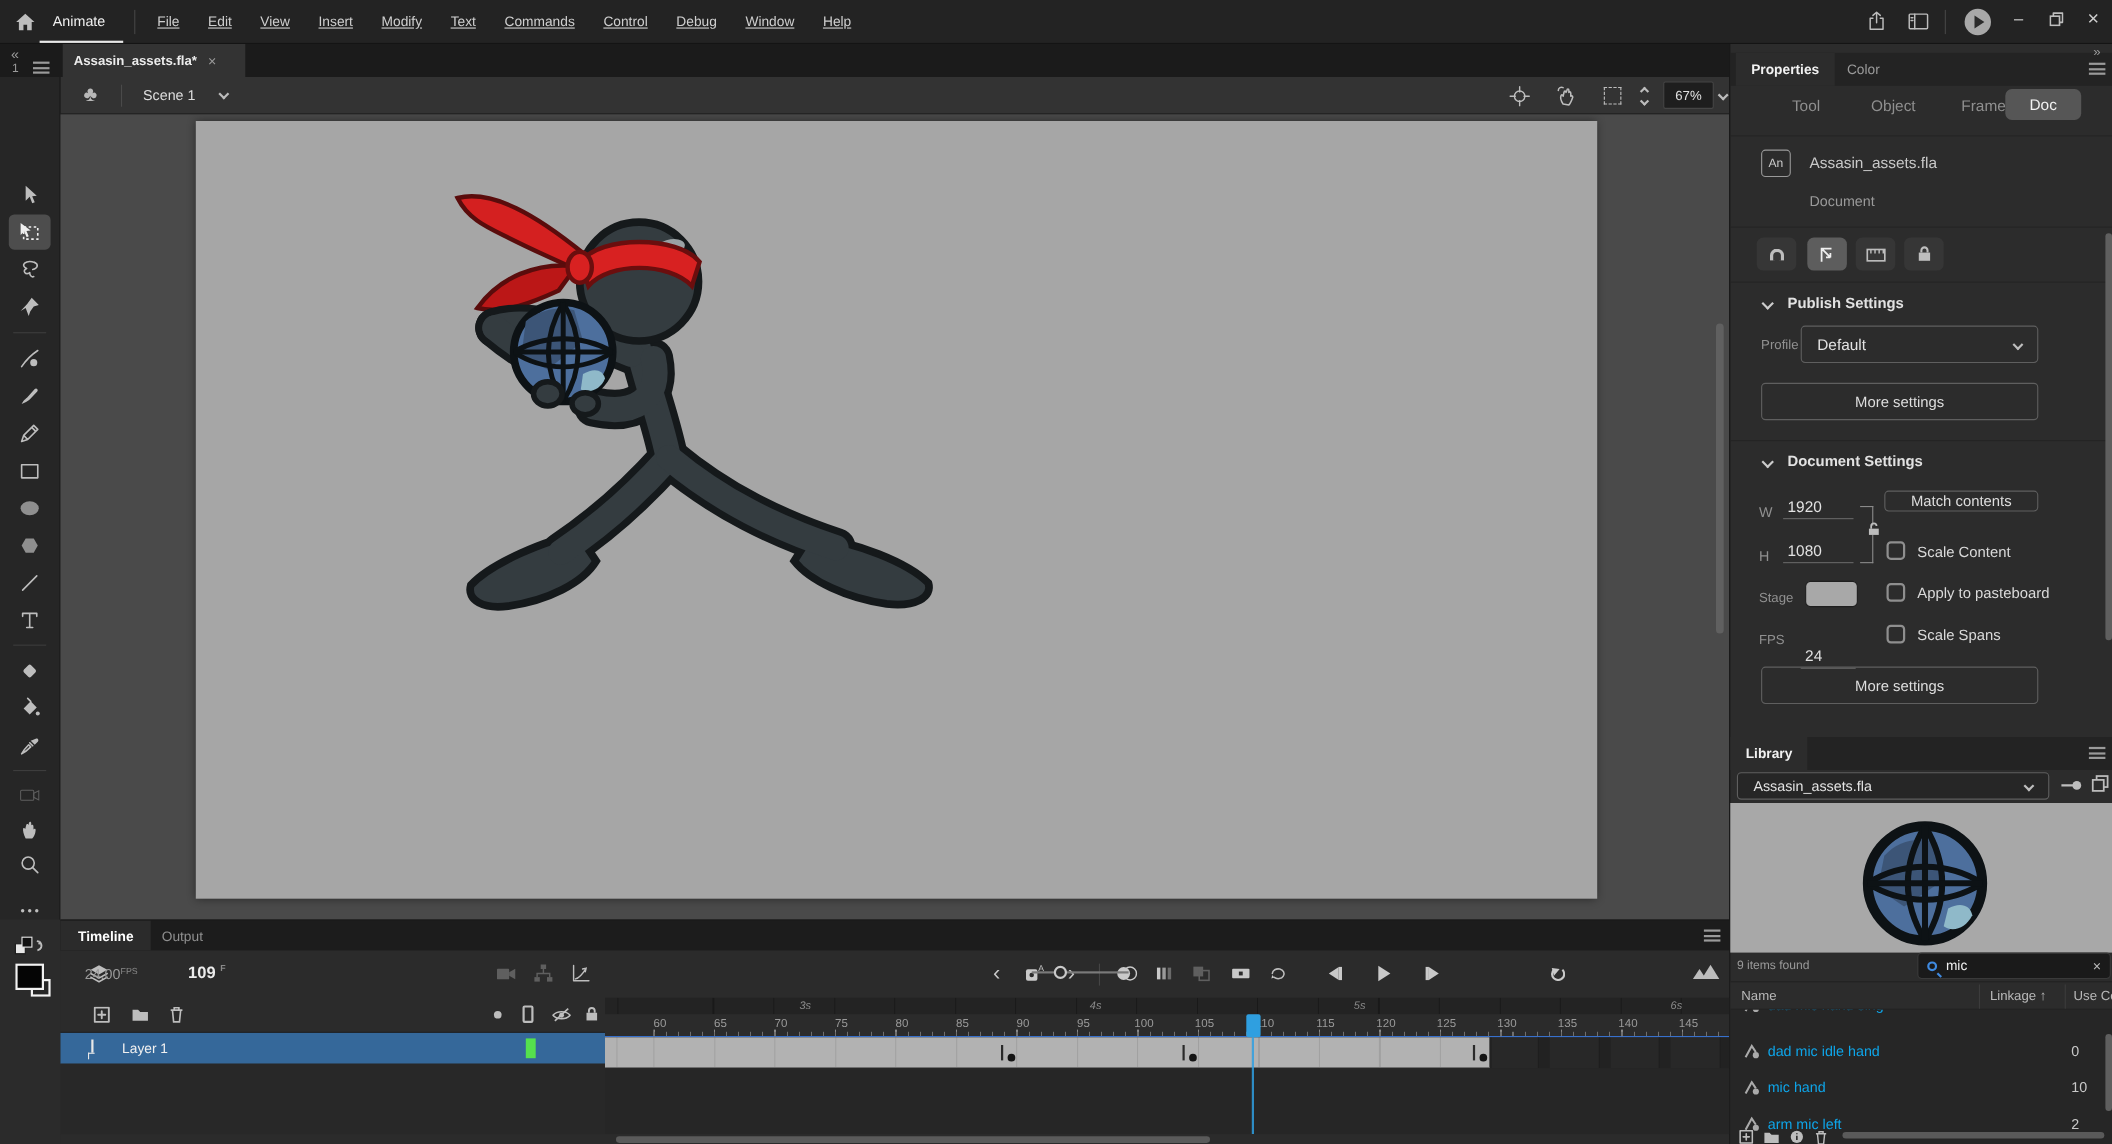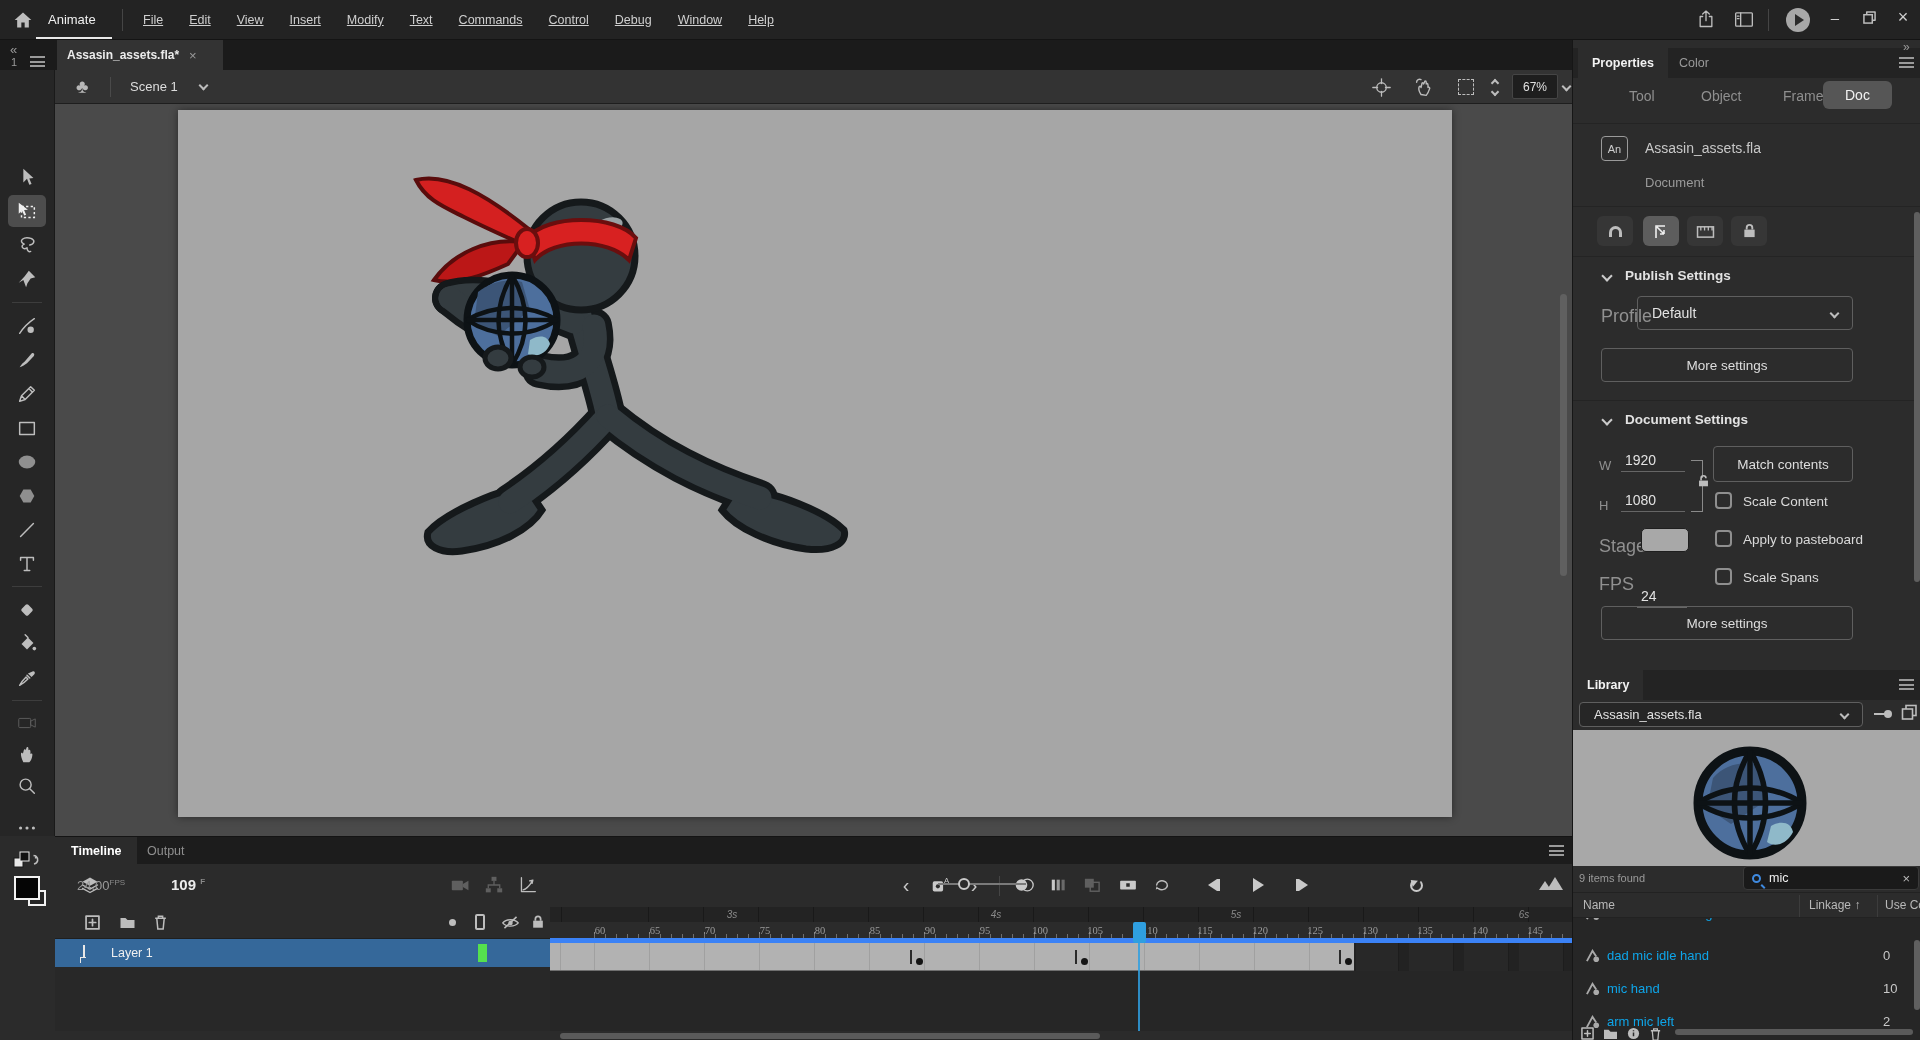--- a/index.html
+++ b/index.html
@@ -65,21 +65,21 @@
   
   #rightpanel { left:1572px; top:40px; width:348px; height:1000px; background:#2c2c2c; border-left:1px solid #161616; }
   .ptab-strip { position:absolute; left:0; width:348px; height:30px; background:#232323; }
   .ptab { position:absolute; top:0; height:30px; display:flex; align-items:center; padding:0 14px; color:#9a9a9a; font-size:12.5px; }
   .ptab.active { background:#2c2c2c; color:#f2f2f2; font-weight:bold; }
   .subtab { position:absolute; top:48px; color:#8f8f8f; font-size:14px; }
   .subtab.active { background:#565656; color:#f2f2f2; border-radius:6px; padding:6px 22px; top:41px; }
   .hdiv { position:absolute; left:0; width:348px; height:1px; background:#242424; }
   .sec-head { position:absolute; color:#e2e2e2; font-size:13.5px; font-weight:bold; }
   .sec-chev { position:absolute; width:8px; height:8px; border-right:2px solid #cccccc; border-bottom:2px solid #cccccc; transform:rotate(45deg); }
-  .lbl { position:absolute; color:#909090; font-size:18px; }
+  .lbl { position:absolute; color:#909090; font-size:12px; }
   .field { position:absolute; color:#e2e2e2; font-size:14px; border-bottom:1px solid #666666; padding:2px 4px 3px 4px; }
   .btn { position:absolute; border:1px solid #5f5f5f; border-radius:4px; color:#dedede; font-size:13.5px;
          display:flex; align-items:center; justify-content:center; background:transparent; }
   .drop { position:absolute; border:1px solid #5f5f5f; border-radius:4px; color:#e3e3e3; font-size:14px;
           display:flex; align-items:center; padding:0 14px; justify-content:space-between; }
   .cb { position:absolute; width:17px; height:17px; border:2px solid #8f8f8f; border-radius:4px; background:transparent; }
   .cb-lbl { position:absolute; color:#dadada; font-size:13.5px; }
   .toggle-btn { position:absolute; width:36px; height:30px; background:#363636; border-radius:6px; display:flex; align-items:center; justify-content:center; }
   .toggle-btn.active { background:#5d5d5d; }
   #an-badge { left:28px; top:96px; width:27px; height:25px; border:1.5px solid #9a9a9a; border-radius:4px; color:#cccccc;
@@ -131,21 +131,21 @@
   #layer1 { position:absolute; left:0; top:102px; width:495px; height:28px; background:#35689a; display:flex; align-items:center; }
   #layer1 .nm { color:#f0f0f0; font-size:12.5px; margin-left:56px; }
   #layer1 .green { position:absolute; left:423px; top:5px; width:9px; height:18px; background:#55e04e; }
   #tl-leftrest { position:absolute; left:0; top:130px; width:495px; height:64px; background:#282828; }
 
   #frames { position:absolute; left:495px; top:70px; width:1022px; height:124px; overflow:hidden; background:#282828; }
   #seconds-band { position:absolute; left:0; top:0; width:1022px; height:15px; background:#232323;
                   background-image:repeating-linear-gradient(90deg, transparent 0 54px, #191919 54px 55px);
                   background-position:44px 0; }
   .sec-lbl { position:absolute; top:2px; transform:translateX(-50%); color:#8a8a8a; font-size:10px; font-style:italic; }
-  #ruler { position:absolute; left:0; top:15px; width:1022px; height:21px; background:#2b2b2b; border-bottom:5px solid #3b82f6;font-family:Liberation Serif, serif; }
+  #ruler { position:absolute; left:0; top:15px; width:1022px; height:21px; background:#2b2b2b; border-bottom:1px solid #3b82f6; }
   .rnum { position:absolute; top:3px; transform:translateX(-50%); color:#9a9a9a; font-size:10.5px; }
   #ruler-ticks { position:absolute; left:0; bottom:0; width:1022px; height:6px;
      background-image:repeating-linear-gradient(90deg, #6f6f6f 0 1px, transparent 1px 11px),
                       repeating-linear-gradient(90deg, #8a8a8a 0 1px, transparent 1px 55px);
      background-position:44px 2px, 44px 0; background-size:100% 4px, 100% 6px; background-repeat:no-repeat; }
   #layer1-frames { position:absolute; left:0; top:36px; width:1022px; height:28px; background:#282828; }
   #span { position:absolute; left:0; top:0; height:28px; background:#b2b2b2;
           background-image:repeating-linear-gradient(90deg, rgba(0,0,0,.10) 0 1px, transparent 1px 55px);
           background-position:44px 0; border-bottom:1px solid #6f6f6f; }
   .kf { position:absolute; bottom:5px; width:7px; height:7px; border-radius:50%; background:#141414; }
@@ -483,21 +483,21 @@
       <span>Default</span>
         <span class="chev"></span>
       </div>
     <div class="btn" style="left:28px;top:308px;width:252px;height:34px;">More settings</div>
     <div class="hdiv" style="top:360px;"></div>
 
     <span class="sec-chev" style="left:30px;top:352px;top:376px;"></span>
     <span class="sec-head" style="left:52px;top:372px;">Document Settings</span>
     <span class="lbl" style="left:26px;top:418px;font-size:13px;">W</span>
     <span class="field" style="left:48px;top:410px;width:64px;">1920</span>
-    <div class="btn" style="left:140px;top:406px;width:140px;height:36px;">Match contents</div>
+    <div class="btn" style="left:140px;top:406px;width:140px;height:19px;">Match contents</div>
 
     <div class="abs" style="left:118px;top:420px;width:12px;height:18px;border-top:1px solid #8a8a8a;border-right:1px solid #8a8a8a;"></div>
     <div class="abs" style="left:118px;top:446px;width:12px;height:26px;border-bottom:1px solid #8a8a8a;border-right:1px solid #8a8a8a;"></div>
     <span class="abs" style="left:124px;top:434px;">
       <svg width="13" height="14" viewBox="0 0 16 17">
           <rect x="2.5" y="8" width="11" height="7" fill="#bdbdbd"></rect>
           <path d="M5 8 V5 a3 3 0 0 1 6 0" stroke="#bdbdbd" fill="none" stroke-width="2"></path>
         </svg></span>
     <span class="lbl" style="left:26px;top:458px;font-size:13px;">H</span>
     <span class="field" style="left:48px;top:450px;width:64px;">1080</span>

